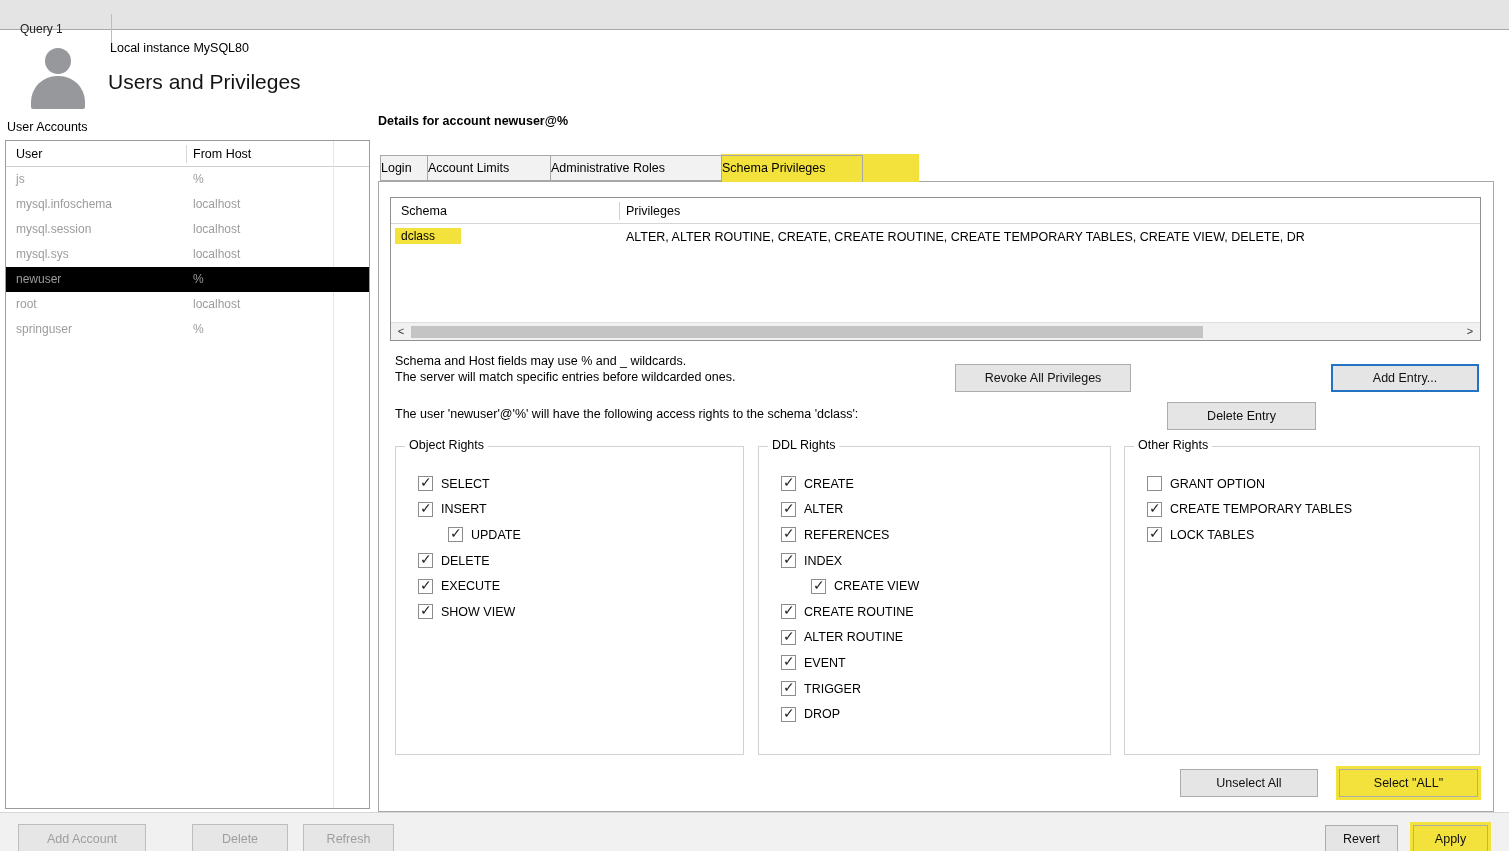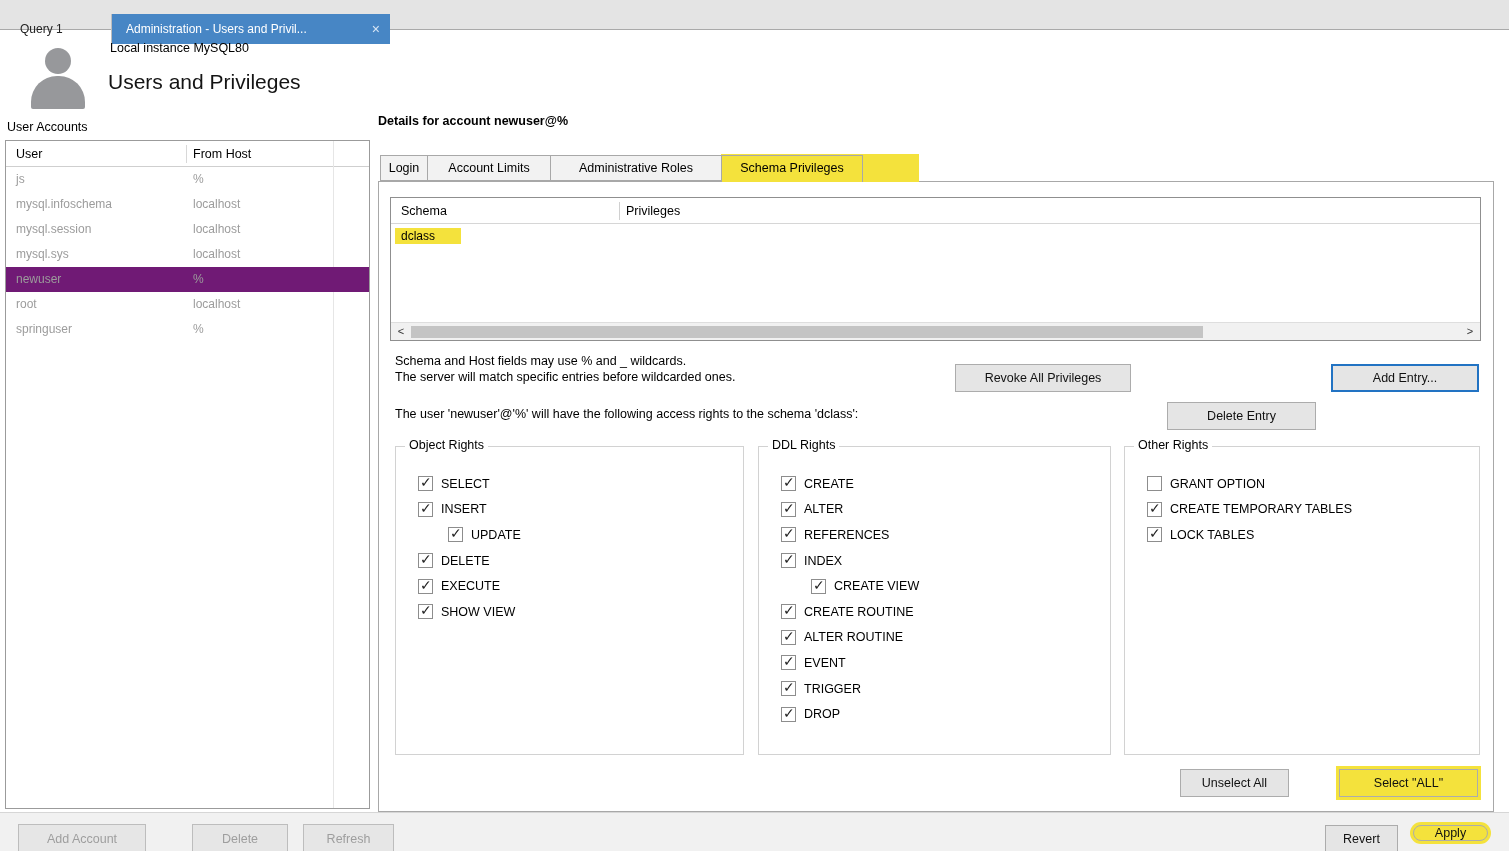--- a/index.html
+++ b/index.html
@@ -25,34 +25,34 @@
   .accounts-label { position:absolute; left:7px; top:120px; font-size:12.5px; }
   .acct-table { position:absolute; left:5px; top:140px; width:365px; height:669px; border:1px solid #9b9b9b; background:#fff; }
   .acct-head { position:relative; height:26px; border-bottom:1px solid #cfcfcf; }
   .acct-head .c1 { position:absolute; left:10px; line-height:26px; font-size:12.5px; }
   .acct-head .c2 { position:absolute; left:187px; line-height:26px; font-size:12.5px; }
   .acct-head .hdiv { position:absolute; left:180px; top:4px; width:1px; height:18px; background:#d8d8d8; }
   .acct-vline { position:absolute; left:327px; top:0; bottom:0; width:1px; background:#e6e6e6; }
   .acct-row { position:relative; height:25px; line-height:25px; color:#9c9c9c; cursor:default; }
   .acct-row .u { position:absolute; left:10px; }
   .acct-row .h { position:absolute; left:187px; }
-  .acct-row.selected { background:#701a75;padding-left:32px; }
+  .acct-row.selected { background:#000000;padding-left:32px; }
 
   
   .btn { position:absolute; display:flex; align-items:center; justify-content:center;
     background:#e5e5e5; border:1px solid #acacac; color:#111; font-size:12.5px; cursor:pointer; }
   .btn.disabled { color:#9e9e9e; background:#e6e6e6; border-color:#bdbdbd; }
   .btn.focused { border:2px solid #2273c3; }
   .btn.hl { background:#f4e23c; box-shadow:0 0 0 3px #f4e23c; }
 
   .bottom-strip { position:absolute; left:0; top:812px; width:1509px; height:39px; background:#f1f1f1; border-top:1px solid #d6d6d6; }
 
   
   .details-title { position:absolute; left:378px; top:114px; font-size:12.5px; font-weight:bold; }
-  .dtab { position:absolute; top:155px; height:26px; line-height:25px; text-align:center;
+  .dtab { position:absolute; top:155px; height:26px; line-height:25px; text-align:left;
     background:#f2f2f2; border:1px solid #a8a8a8; font-size:12.5px; z-index:2; cursor:pointer; }
   .dtab.active { background:transparent; height:27px; border-bottom:none; z-index:4; }
   .hl-strip { position:absolute; left:721px; top:154px; width:198px; height:28px; background:#f4e23c; z-index:3; }
   .tab-panel { position:absolute; left:378px; top:181px; width:1116px; height:631px; border:1px solid #a8a8a8; background:#fff; z-index:1; }
 
   
   .schema-table { position:absolute; left:390px; top:197px; width:1091px; height:144px; border:1px solid #8f8f8f; background:#fff; overflow:hidden; z-index:5; }
   .schema-head { position:relative; height:26px; border-bottom:1px solid #d6d6d6; }
   .schema-head .c1 { position:absolute; left:10px; line-height:26px; font-size:12.5px; }
   .schema-head .c2 { position:absolute; left:235px; line-height:26px; font-size:12.5px; }
@@ -80,24 +80,20 @@
   .cb.checked::after { content:"✓"; position:absolute; left:1px; top:-3px; font-size:14px; color:#222; }
   .cblabel { font-size:12.5px; }
 </style>
 </head>
 <body>
 
 <div class="tabbar">
   <div class="wtab wtab-query">
     <span>Query 1</span>
   </div>
-  <div class="wtab wtab-admin">
-    <span>Administration - Users and Privil...</span>
-    <span class="tab-close"></span>
-  </div>
 </div>
 
 <div class="usr-icon">
   <div class="head"></div>
     <div class="torso"></div>
 </div>
 <div class="hdr-instance">Local instance MySQL80</div>
 <div class="hdr-title">Users and Privileges</div>
 
 <div class="accounts-label">User Accounts</div>
@@ -154,20 +150,21 @@
 <div class="tab-panel"></div>
 
 <div class="schema-table">
   <div class="schema-head">
     <span class="c1">Schema</span>
     <span class="c2">Privileges</span>
     <span class="hdiv"></span>
   </div>
   <div class="schema-row">
     <span class="scell"><span class="hl-cell">dclass</span></span>
+    <span class="pcell">ALTER, ALTER ROUTINE, CREATE, CREATE ROUTINE, CREATE TEMPORARY TABLES, CREATE VIEW, DELETE, DR</span>
   </div>
   <div class="hscroll">
     <span class="hs-arrow l"></span>
     <span class="hs-thumb"></span>
     <span class="hs-arrow r"></span>
   </div>
 </div>
 
 <div class="note" style="top:354px;">Schema and Host fields may use % and _ wildcards.</div>
 <div class="note" style="top:370px;">The server will match specific entries before wildcarded ones.</div>
@@ -265,17 +262,17 @@
       <span class="cb checked"></span>
       <span class="cblabel">CREATE TEMPORARY TABLES</span>
     </div>
     <div class="cbrow">
       <span class="cb checked"></span>
       <span class="cblabel">LOCK TABLES</span>
     </div>
   </div>
 </div>
 
-<div class="btn" style="left:1180px; top:769px; width:109px; height:28px; z-index:5;">Unselect All</div>
+<div class="btn" style="left:1180px; top:769px; width:138px; height:28px; z-index:5;">Unselect All</div>
 <div class="btn hl" style="left:1339px; top:769px; width:139px; height:28px; z-index:5;">Select "ALL"</div>
 
 <div class="btn" style="left:1325px; top:825px; width:73px; height:27px; z-index:5;">Revert</div>
-<div class="btn hl" style="left:1413px; top:825px; width:75px; height:16px; z-index:5;border-radius:8px;">Apply</div>
+<div class="btn hl" style="left:1413px; top:825px; width:75px; height:27px; z-index:5;">Apply</div>
 
 </body></html>

